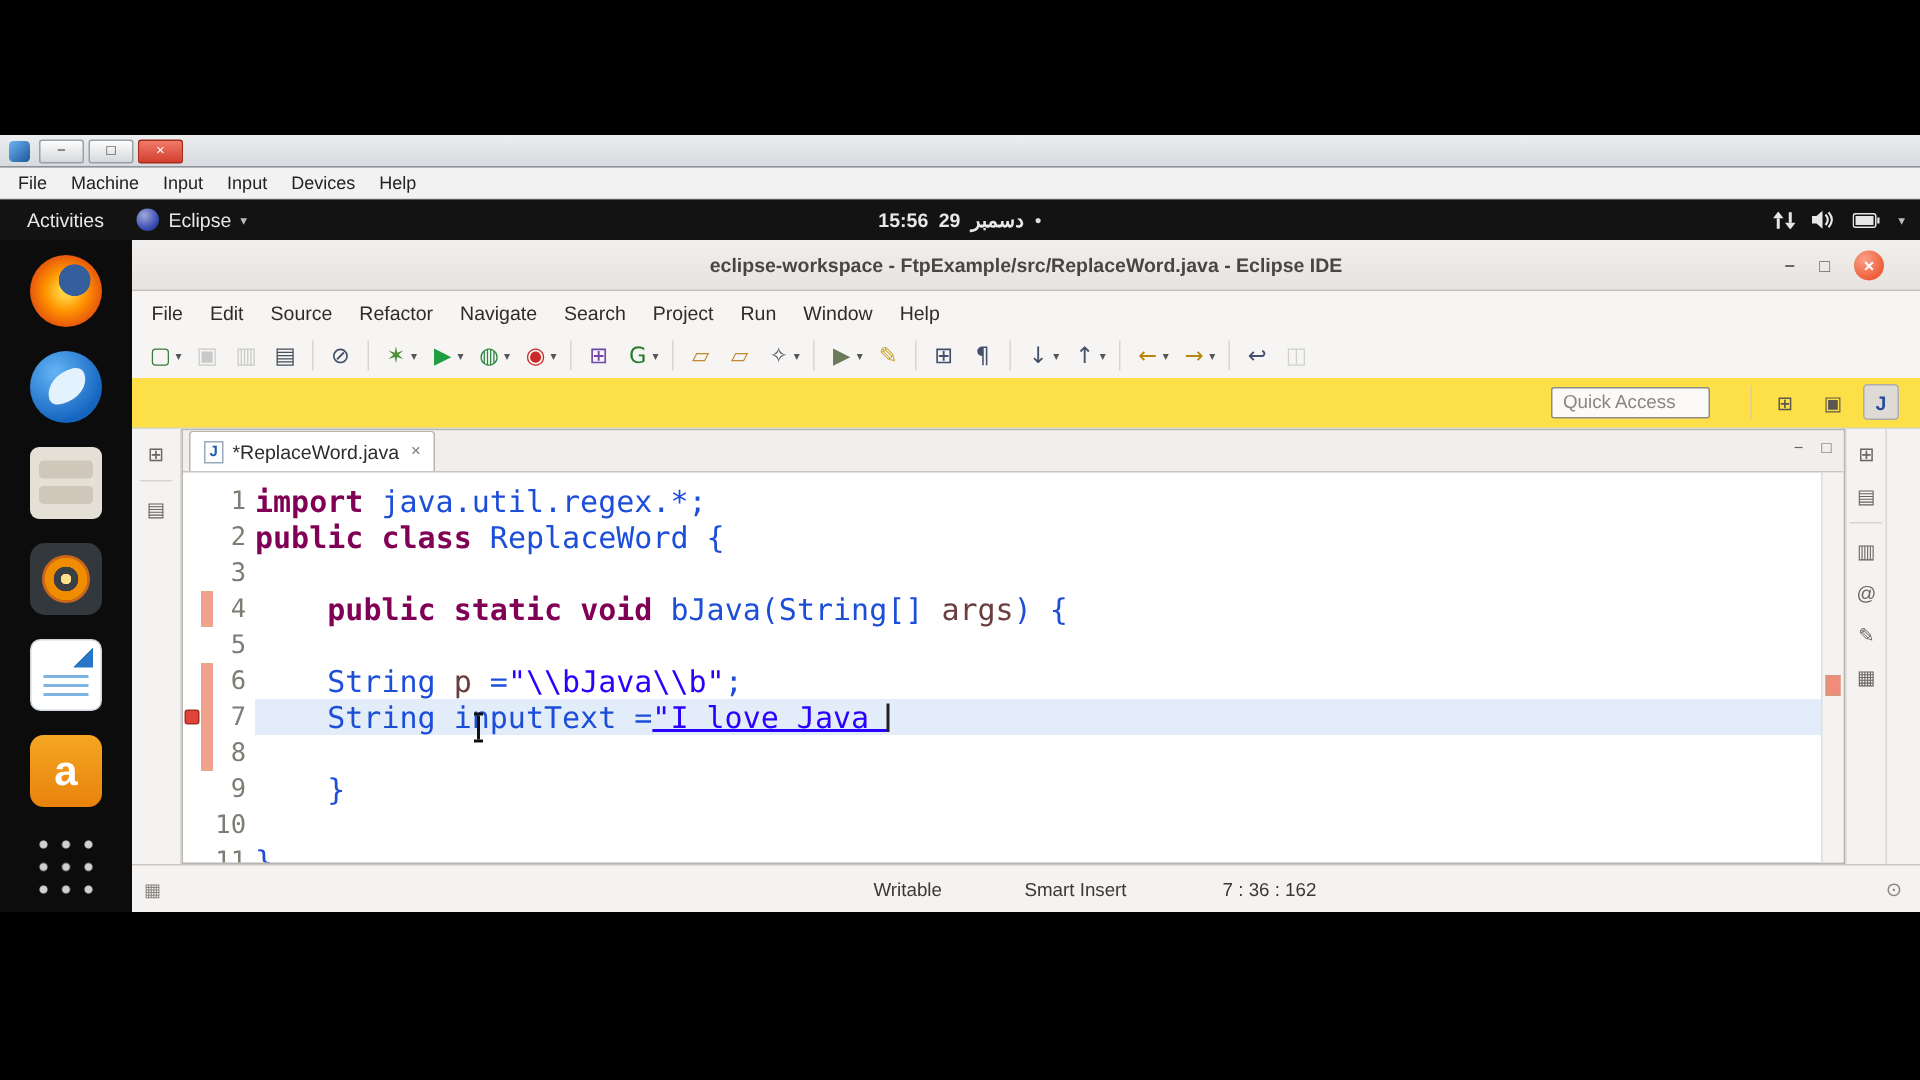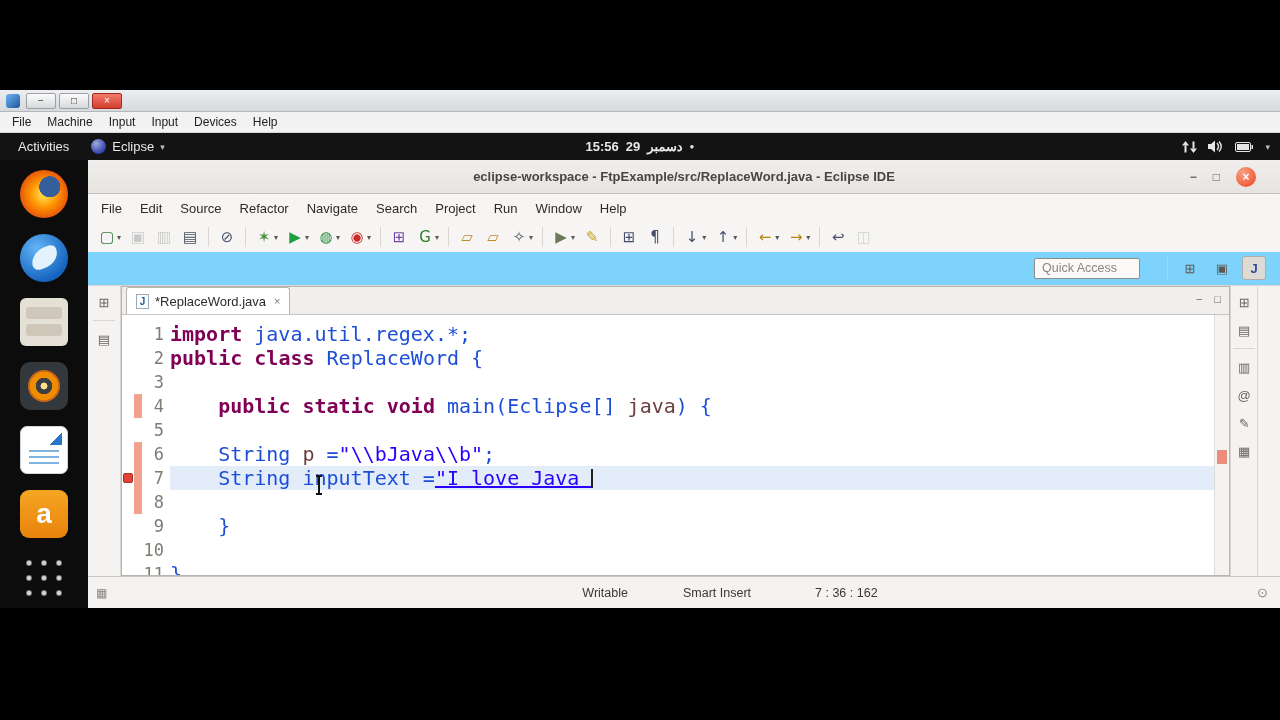--- a/index.html
+++ b/index.html
@@ -57,21 +57,21 @@
   .e-btn{font-size:12px;color:#6b655f}
   .e-close{width:20px;height:20px;border-radius:50%;background:radial-gradient(circle at 35% 30%,#f9a188,#ef5e3a 70%);color:#fff;display:flex;align-items:center;justify-content:center;font-size:12px}
   .e-menubar{position:absolute;left:0;top:34px;width:100%;height:28px;background:#f6f5f4;display:flex;align-items:center;font-size:13px;color:#2e2b28;padding-left:4px}
   .e-menubar .menu-item{padding:0 9px}
   .e-toolbar{position:absolute;left:0;top:62px;width:100%;height:30px;background:#f6f5f4;display:flex;align-items:center;padding-left:6px}
   .tb-btn{height:24px;display:flex;align-items:center;padding:0 3px;margin:0 1px;border-radius:3px}
   .tb-glyph{font-size:15px;width:18px;text-align:center;font-family:"DejaVu Sans",sans-serif}
   .tb-btn.disabled .tb-glyph{opacity:.4}
   .tb-dd{font-size:8px;color:#555;margin-left:1px}
   .tb-sep{width:1px;height:20px;background:#d8d5d2;margin:0 5px}
-  .e-toolbar2{position:absolute;left:0;top:92px;width:100%;height:34px;background:#7dd3fc;border-bottom:1px solid #d8d5d2}
+  .e-toolbar2{position:absolute;left:0;top:92px;width:100%;height:34px;background:#fde047;border-bottom:1px solid #d8d5d2}
   .quick-access{position:absolute;right:140px;top:6px;width:106px;height:21px;line-height:19px;border:1px solid #908c88;border-radius:2px;background:#fbfaf9;color:#8a8580;font-size:12.5px;padding-left:7px}
   .persp{position:absolute;right:14px;top:4px;display:flex;align-items:center;gap:8px}
   .persp-sep{width:1px;height:22px;background:#cfcbc7;margin-right:2px}
   .persp-btn{width:24px;height:24px;display:flex;align-items:center;justify-content:center;font-size:13px;color:#5b5650;border-radius:3px}
   .persp-btn.active{background:#dedbd7;border:1px solid #b0aca7;color:#2a4d9e;font-weight:bold}
 
   .left-strip{position:absolute;left:0;top:126px;width:33px;height:290px;background:#f4f3f2;border-right:1px solid #d8d5d2;display:flex;flex-direction:column;align-items:center;padding-top:6px;gap:8px}
   .strip-icon{width:20px;height:20px;display:flex;align-items:center;justify-content:center;font-size:13px;color:#6b6560}
   .strip-div{width:22px;height:1px;background:#d8d5d2}
   .right-strip{position:absolute;right:0;top:126px;width:50px;height:290px;background:#f4f3f2;border-left:1px solid #d8d5d2;display:flex}
@@ -379,21 +379,21 @@
             <div class="code-line">
               <span class="cell-ruler"></span>
               <span class="cell-diff"></span>
               <span class="cell-num">3</span>
               <span class="cell-text"></span>
             </div>
             <div class="code-line">
               <span class="cell-ruler"></span>
               <span class="cell-diff changed"></span>
               <span class="cell-num">4</span>
-              <span class="cell-text"><span class="tok-pl">    </span><span class="tok-kw">public</span><span class="tok-pl"> </span><span class="tok-kw">static</span><span class="tok-pl"> </span><span class="tok-kw">void</span><span class="tok-pl"> main(Eclipse[] </span><span class="tok-var">java</span><span class="tok-pl">) {</span></span>
+              <span class="cell-text"><span class="tok-pl">    </span><span class="tok-kw">public</span><span class="tok-pl"> </span><span class="tok-kw">static</span><span class="tok-pl"> </span><span class="tok-kw">void</span><span class="tok-pl"> bJava(String[] </span><span class="tok-var">args</span><span class="tok-pl">) {</span></span>
             </div>
             <div class="code-line">
               <span class="cell-ruler"></span>
               <span class="cell-diff"></span>
               <span class="cell-num">5</span>
               <span class="cell-text"></span>
             </div>
             <div class="code-line">
               <span class="cell-ruler"></span>
               <span class="cell-diff changed"></span>

